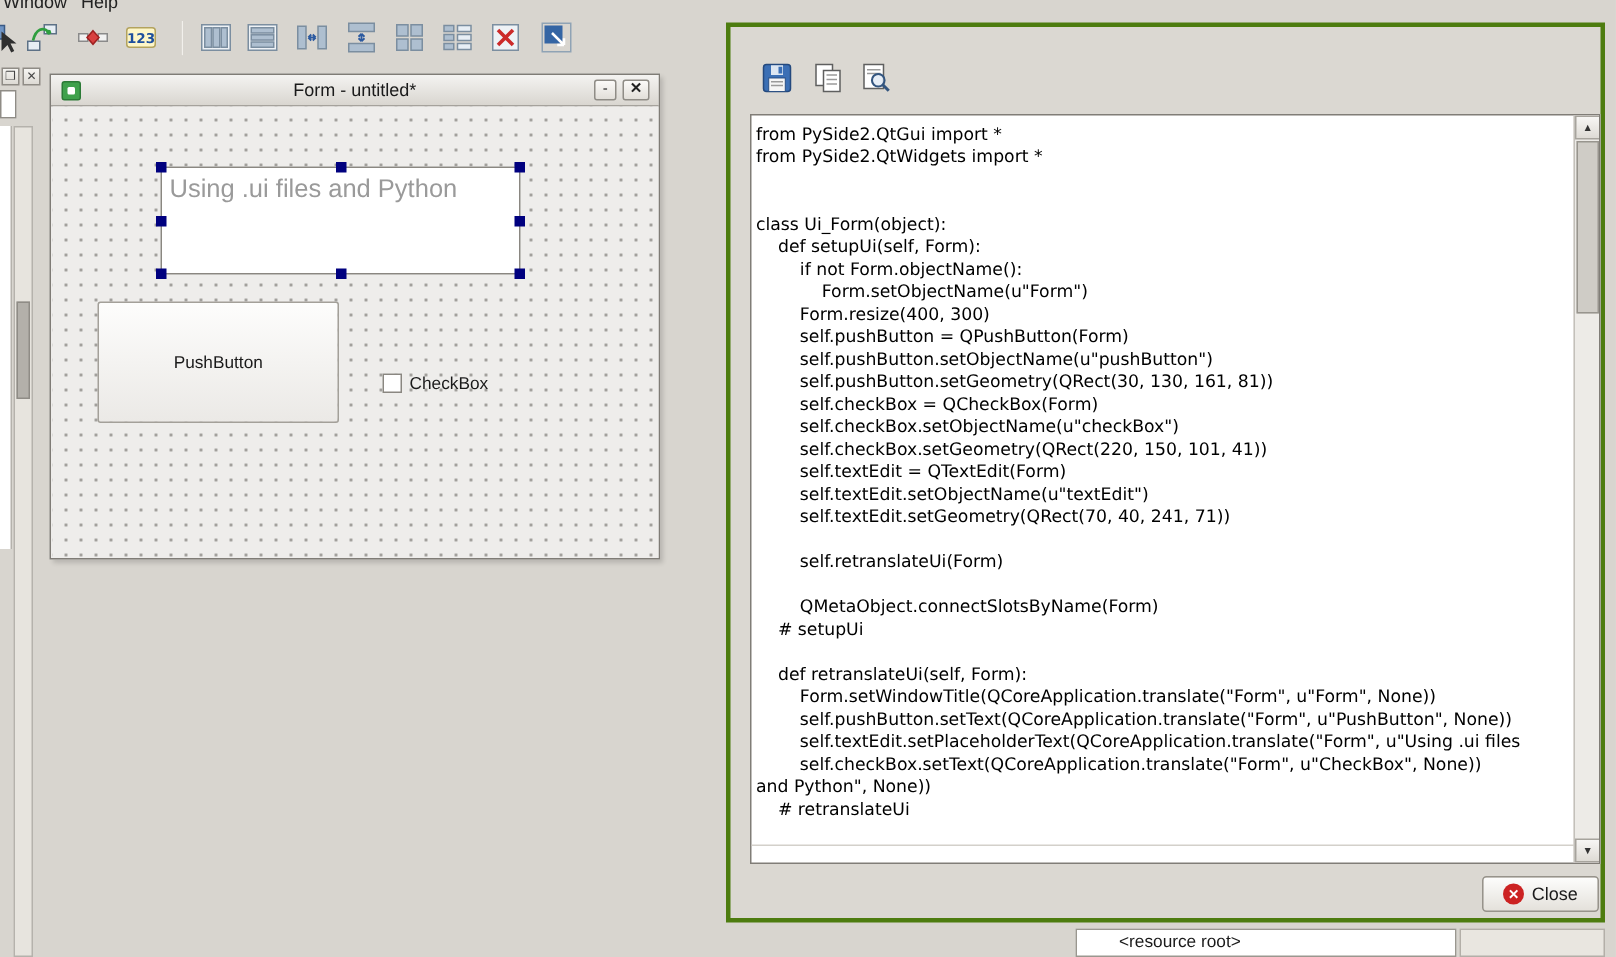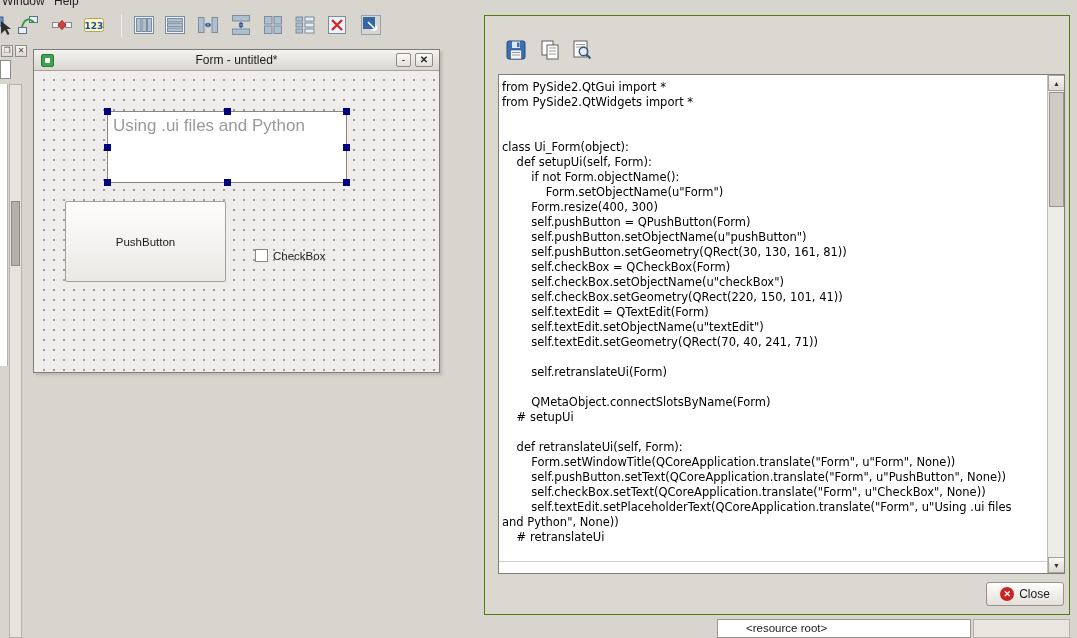--- a/index.html
+++ b/index.html
@@ -43,21 +43,21 @@
   .handle { position:absolute; width:7px; height:7px; background:#00007f; }
   .h-tl{left:-4px;top:-4px} .h-tm{left:calc(50% - 3.5px);top:-4px} .h-tr{right:-4px;top:-4px}
   .h-ml{left:-4px;top:calc(50% - 3.5px)} .h-mr{right:-4px;top:calc(50% - 3.5px)}
   .h-bl{left:-4px;bottom:-4px} .h-bm{left:calc(50% - 3.5px);bottom:-4px} .h-br{right:-4px;bottom:-4px}
   .pushbtn { position:absolute; left:30px; top:130px; width:161px; height:81px; background:linear-gradient(#fdfdfc,#ebe9e6); border:1px solid #a3a099; border-radius:2px; display:flex; align-items:center; justify-content:center; font-size:11.5px; color:#1a1a1a; }
   .cbwrap { position:absolute; left:220px; top:150px; width:101px; height:41px; display:flex; align-items:flex-end; }
   .cbbox { width:13px; height:13px; background:#fff; border:1px solid #8a8781; margin-right:5px; }
   .cblabel { font-size:11.5px; color:#1a1a1a; }
 
   
-  .dialog { left:484px; top:15px; width:586px; height:600px; background:#dbd8d2; border:1px solid #4d7c0f;padding-left:14px; }
+  .dialog { left:484px; top:15px; width:586px; height:600px; background:#dbd8d2; border:3px solid #4d7c0f;padding-left:14px; }
   .dlgicon { position:absolute; top:22px; width:24px; height:24px; cursor:pointer; }
   .codearea { position:absolute; left:13px; top:58px; width:567px; height:500px; background:#ffffff; border:1px solid #807d77; overflow:hidden; }
   .codetext { position:absolute; left:0; top:0; width:548px; height:488px; padding:5px 0 0 3px; overflow:hidden; }
   .code-line { white-space:pre; font-family:"DejaVu Sans",sans-serif; font-size:11.5px; line-height:15px; color:#000; }
   .vscroll { position:absolute; right:0; top:0; width:17px; height:100%; background:#edebe7; border-left:1px solid #c3c0ba; }
   .sbtn { position:absolute; left:0; width:17px; height:16px; background:linear-gradient(#f7f6f4,#dedbd5); border:1px solid #a7a49d; text-align:center; font-size:7px; line-height:15px; color:#333; cursor:pointer; }
   .sbtn.up{top:0} .sbtn.down{bottom:0}
   .vthumb { position:absolute; left:1px; top:17px; width:15px; height:115px; background:#cfccc6; border:1px solid #98958e; cursor:grab; }
   .hstrip { position:absolute; left:0; bottom:11px; width:550px; height:1px; background:#d3d0ca; }
   .closebtn { position:absolute; left:501px; top:566px; width:78px; height:24px; background:linear-gradient(#fdfdfc,#e4e1db); border:1px solid #97938b; border-radius:3px; display:flex; align-items:center; justify-content:center; gap:5px; font-size:12px; color:#1a1a1a; cursor:pointer; }
@@ -254,22 +254,22 @@
         <div class="code-line">        self.textEdit.setGeometry(QRect(70, 40, 241, 71))</div>
         <div class="code-line"> </div>
         <div class="code-line">        self.retranslateUi(Form)</div>
         <div class="code-line"> </div>
         <div class="code-line">        QMetaObject.connectSlotsByName(Form)</div>
         <div class="code-line">    # setupUi</div>
         <div class="code-line"> </div>
         <div class="code-line">    def retranslateUi(self, Form):</div>
         <div class="code-line">        Form.setWindowTitle(QCoreApplication.translate("Form", u"Form", None))</div>
         <div class="code-line">        self.pushButton.setText(QCoreApplication.translate("Form", u"PushButton", None))</div>
+        <div class="code-line">        self.textEdit.setPlaceholderText(QCoreApplication.translate("Form", u"Using .ui files</div>
         <div class="code-line">        self.checkBox.setText(QCoreApplication.translate("Form", u"CheckBox", None))</div>
-        <div class="code-line">        self.textEdit.setPlaceholderText(QCoreApplication.translate("Form", u"Using .ui files</div>
         <div class="code-line">and Python", None))</div>
         <div class="code-line">    # retranslateUi</div>
       </div>
     <div class="hstrip"></div>
     <div class="vscroll">
       <span class="sbtn up">▲</span>
       <div class="vthumb"></div>
       <span class="sbtn down">▼</span>
     </div>
   </div>

